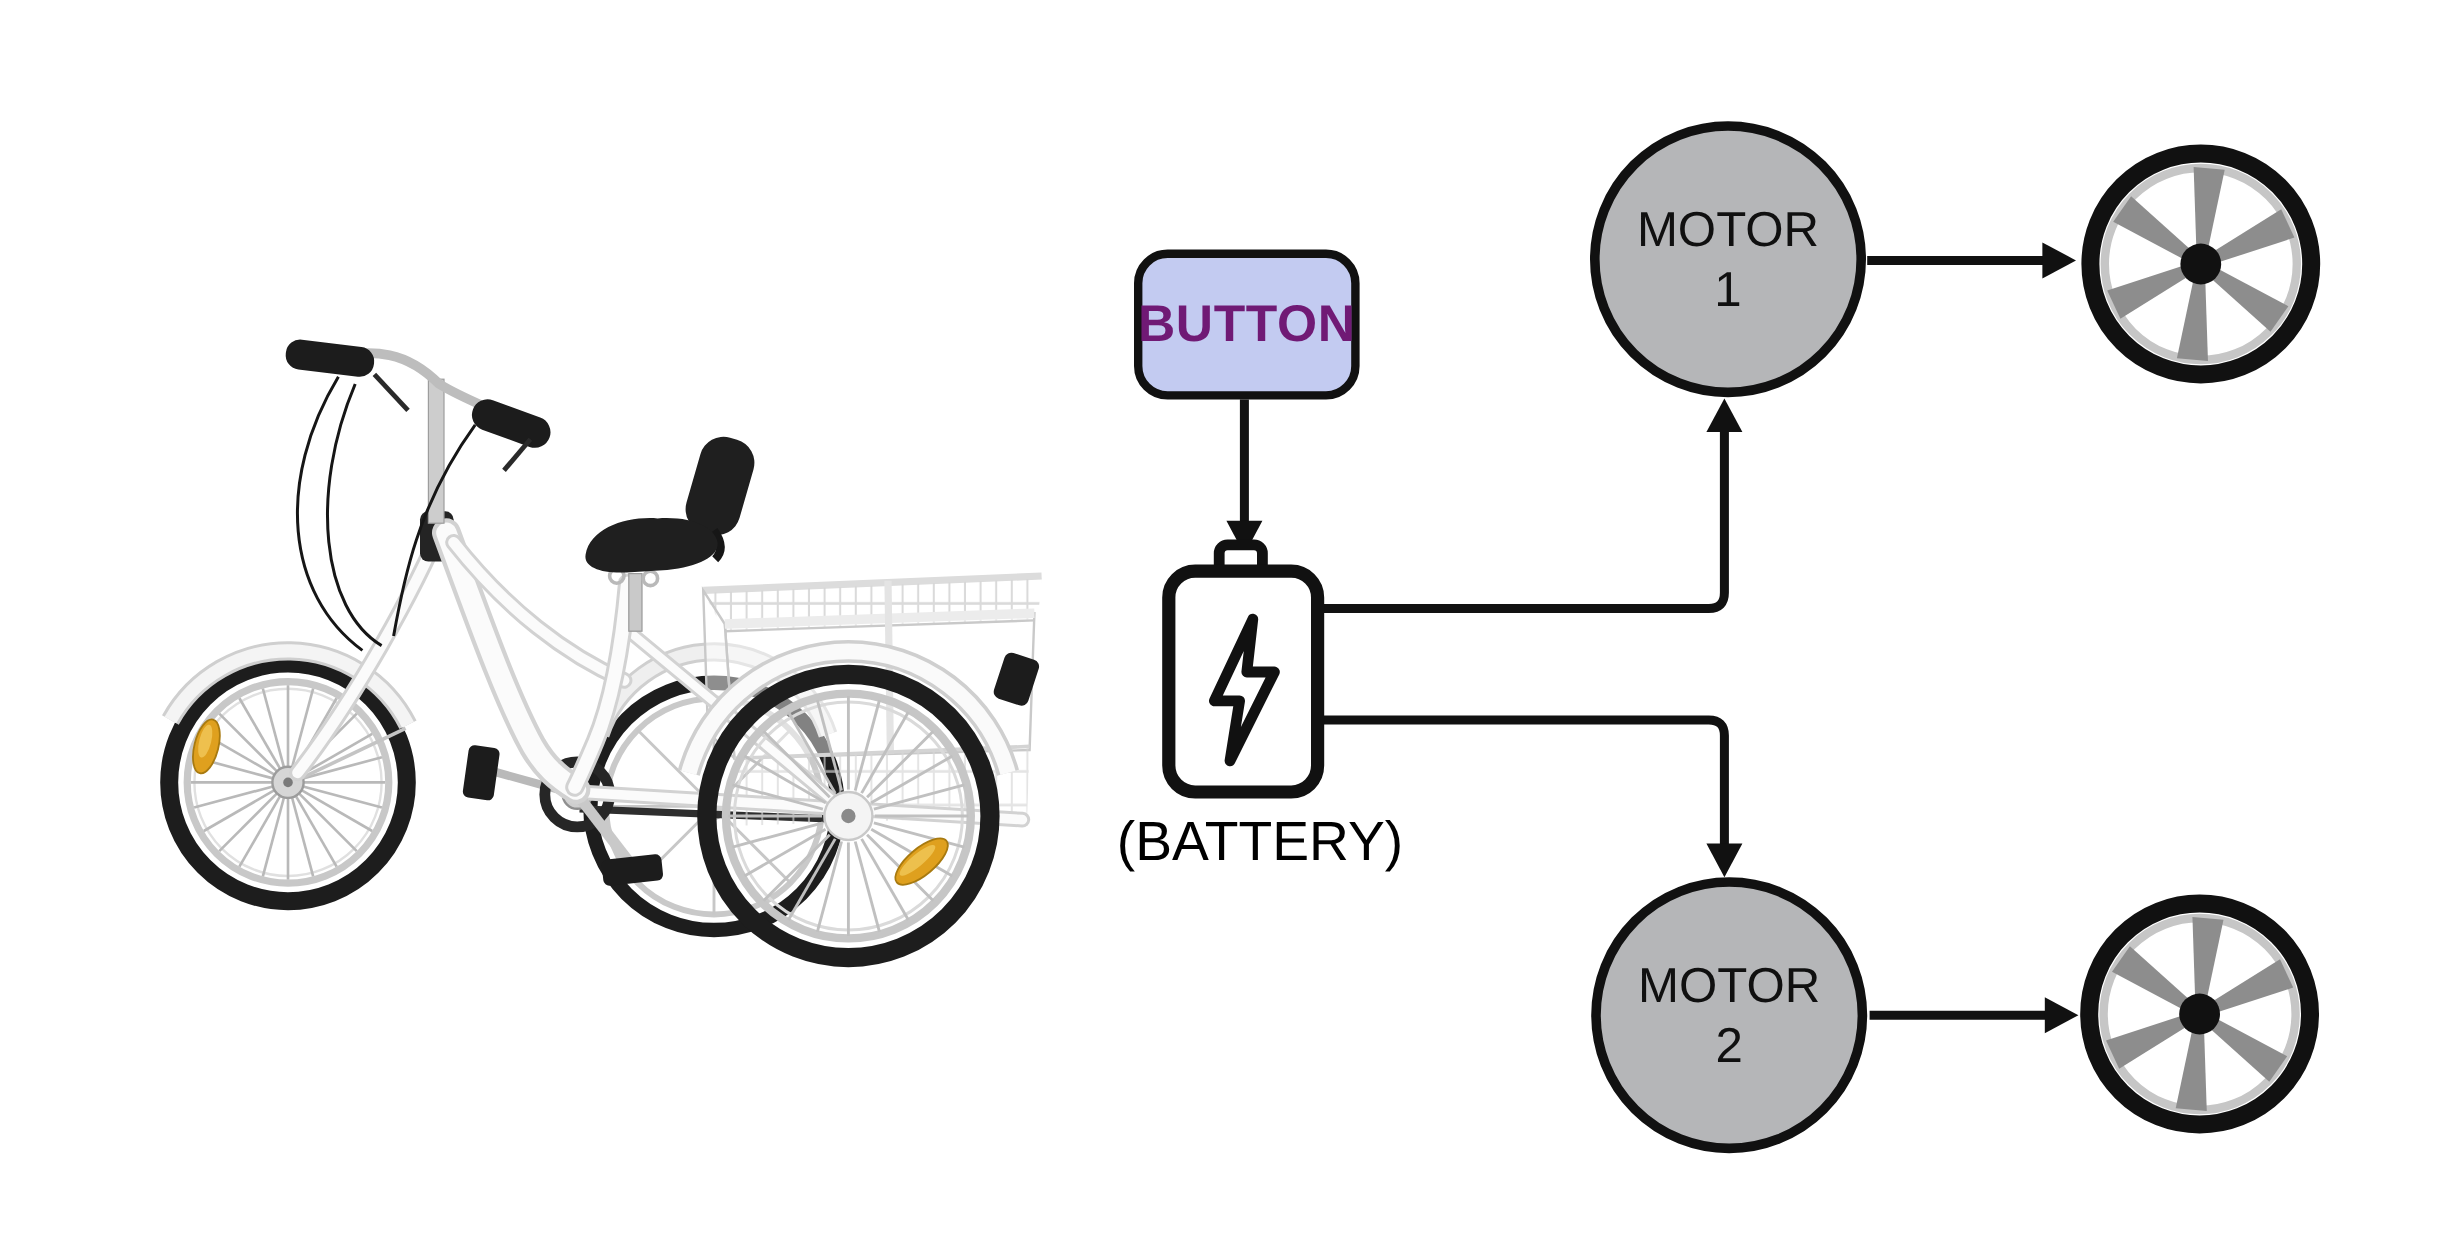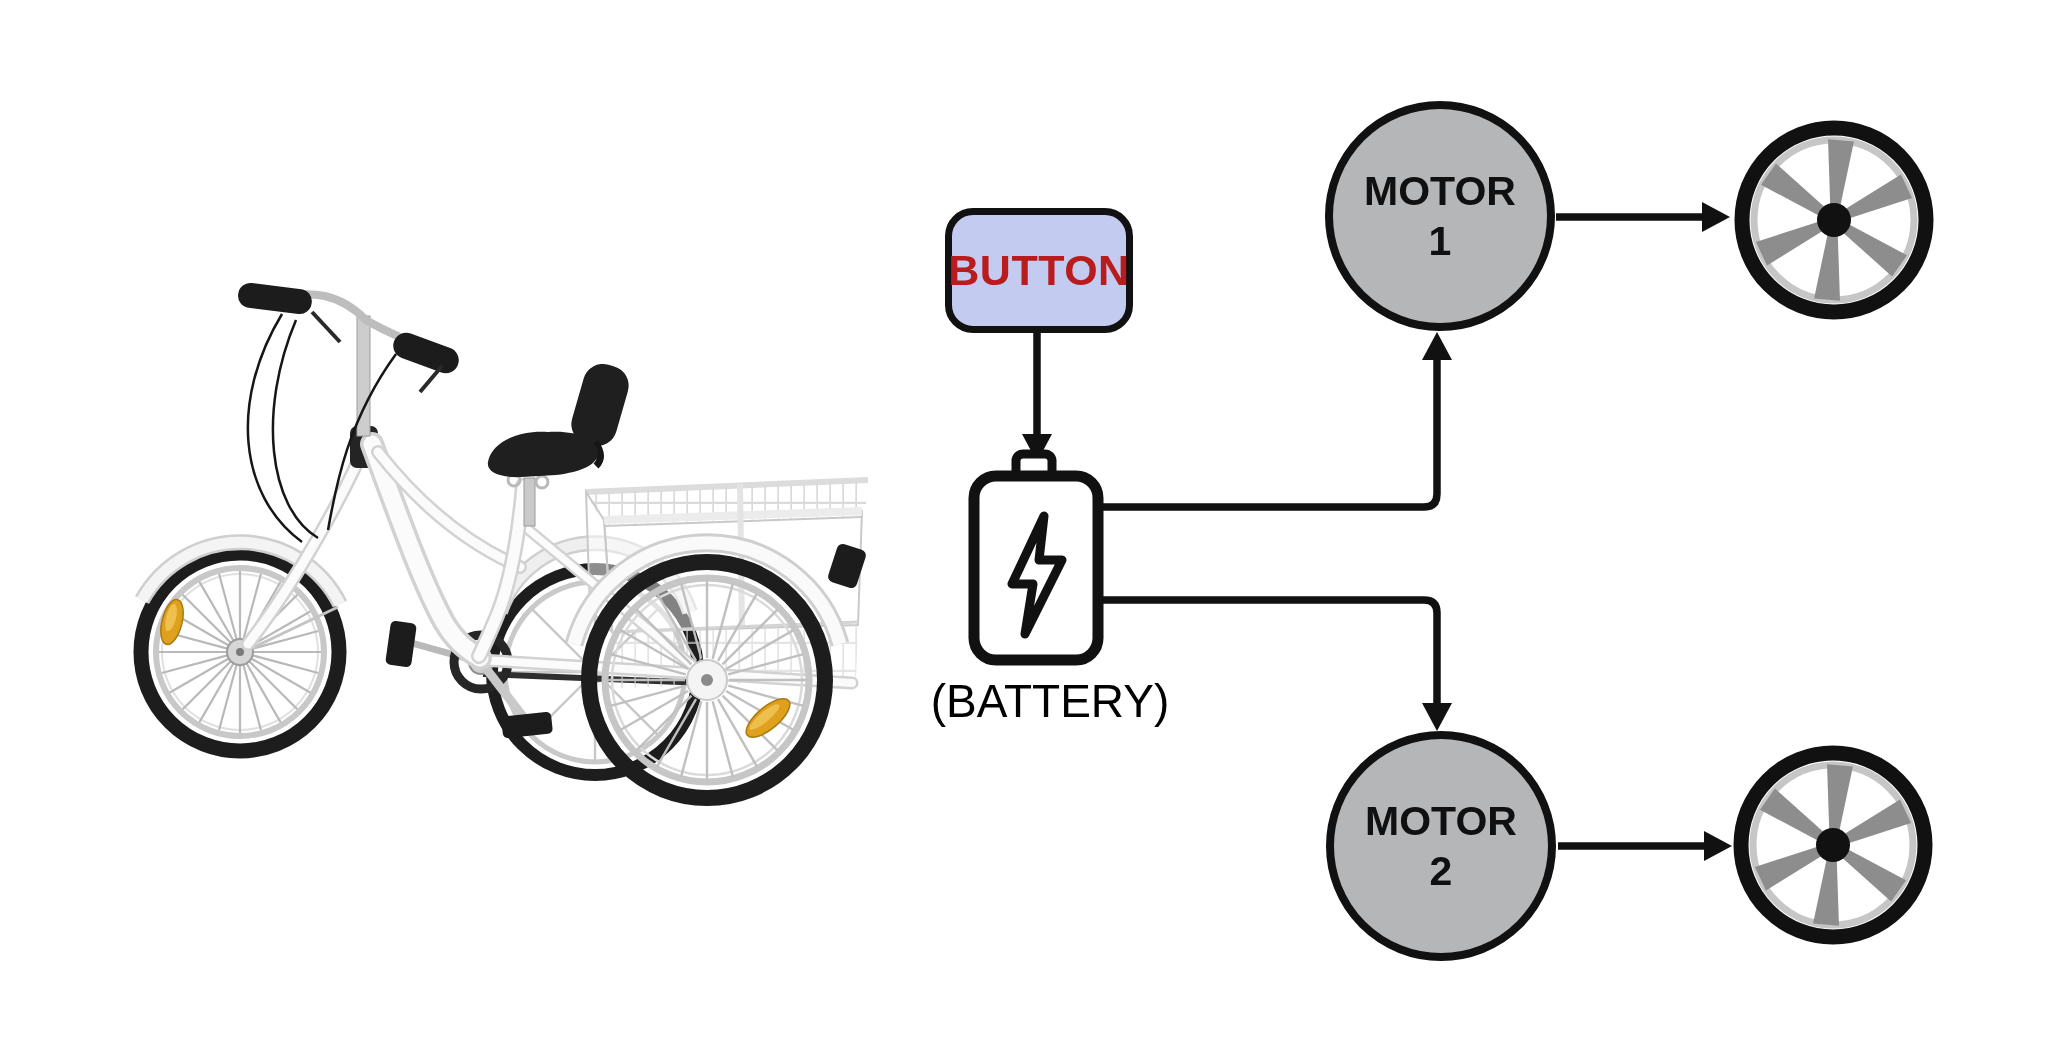--- a/index.html
+++ b/index.html
@@ -23,27 +23,27 @@
   .batt-shape{fill:#ffffff;stroke:var(--ink);}
   .tire-ring{fill:none;stroke:var(--ink);stroke-width:15;}
   .rim-ring{fill:#ffffff;stroke:var(--wheel-rim);stroke-width:7;}
   .spoke-wedge{fill:var(--wheel-spoke);}
   .hub-dot{fill:var(--ink);}
   
   .node-button{
     left:945px;top:208px;width:188px;height:125px;box-sizing:border-box;
     background:var(--button-fill);border:7px solid var(--ink);border-radius:28px;
     display:flex;align-items:center;justify-content:center;
-    font-weight:bold;font-size:43px;color:#b91c1c;letter-spacing:0.5px;
+    font-weight:bold;font-size:43px;color:#701a75;letter-spacing:0.5px;
   }
   .node-motor{
     width:230px;height:230px;box-sizing:border-box;border-radius:50%;
     background:var(--motor-fill);border:8px solid var(--ink);
     display:flex;flex-direction:column;align-items:center;justify-content:center;
-    font-weight:bold;font-size:41px;line-height:1.22;color:#101010;text-align:center;
+    font-weight:normal;font-size:41px;line-height:1.22;color:#101010;text-align:center;
   }
   .motor1{left:1325px;top:101px;}
   .motor2{left:1326px;top:731px;}
   .battery-caption{
     left:880px;top:674px;width:340px;text-align:center;
     font-size:46px;font-weight:normal;color:#000000;
   }
   
   .tire{fill:none;stroke:#1d1d1d;}
   .tube-u{fill:none;stroke:#d2d2d2;stroke-linecap:round;}

